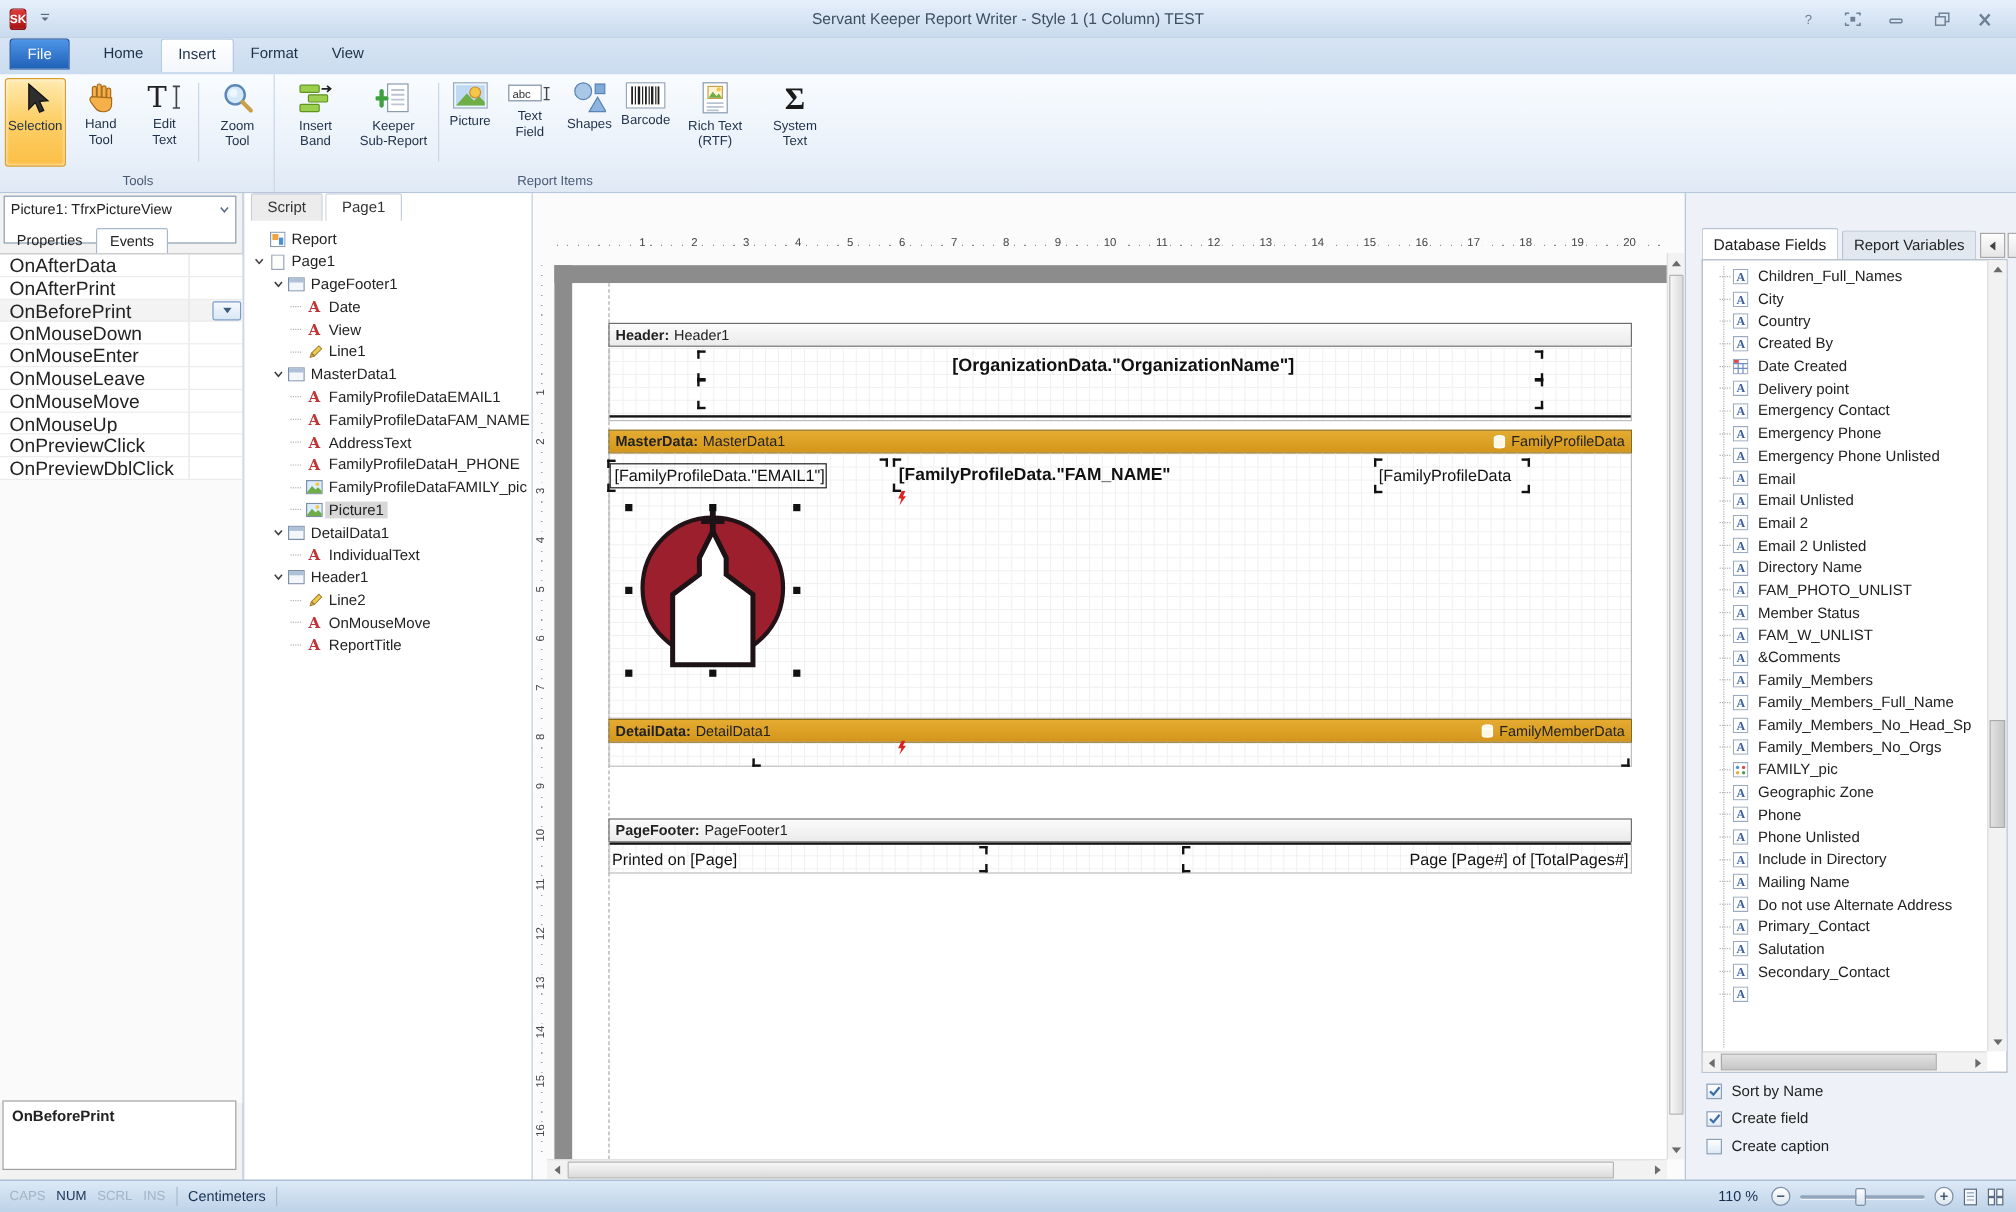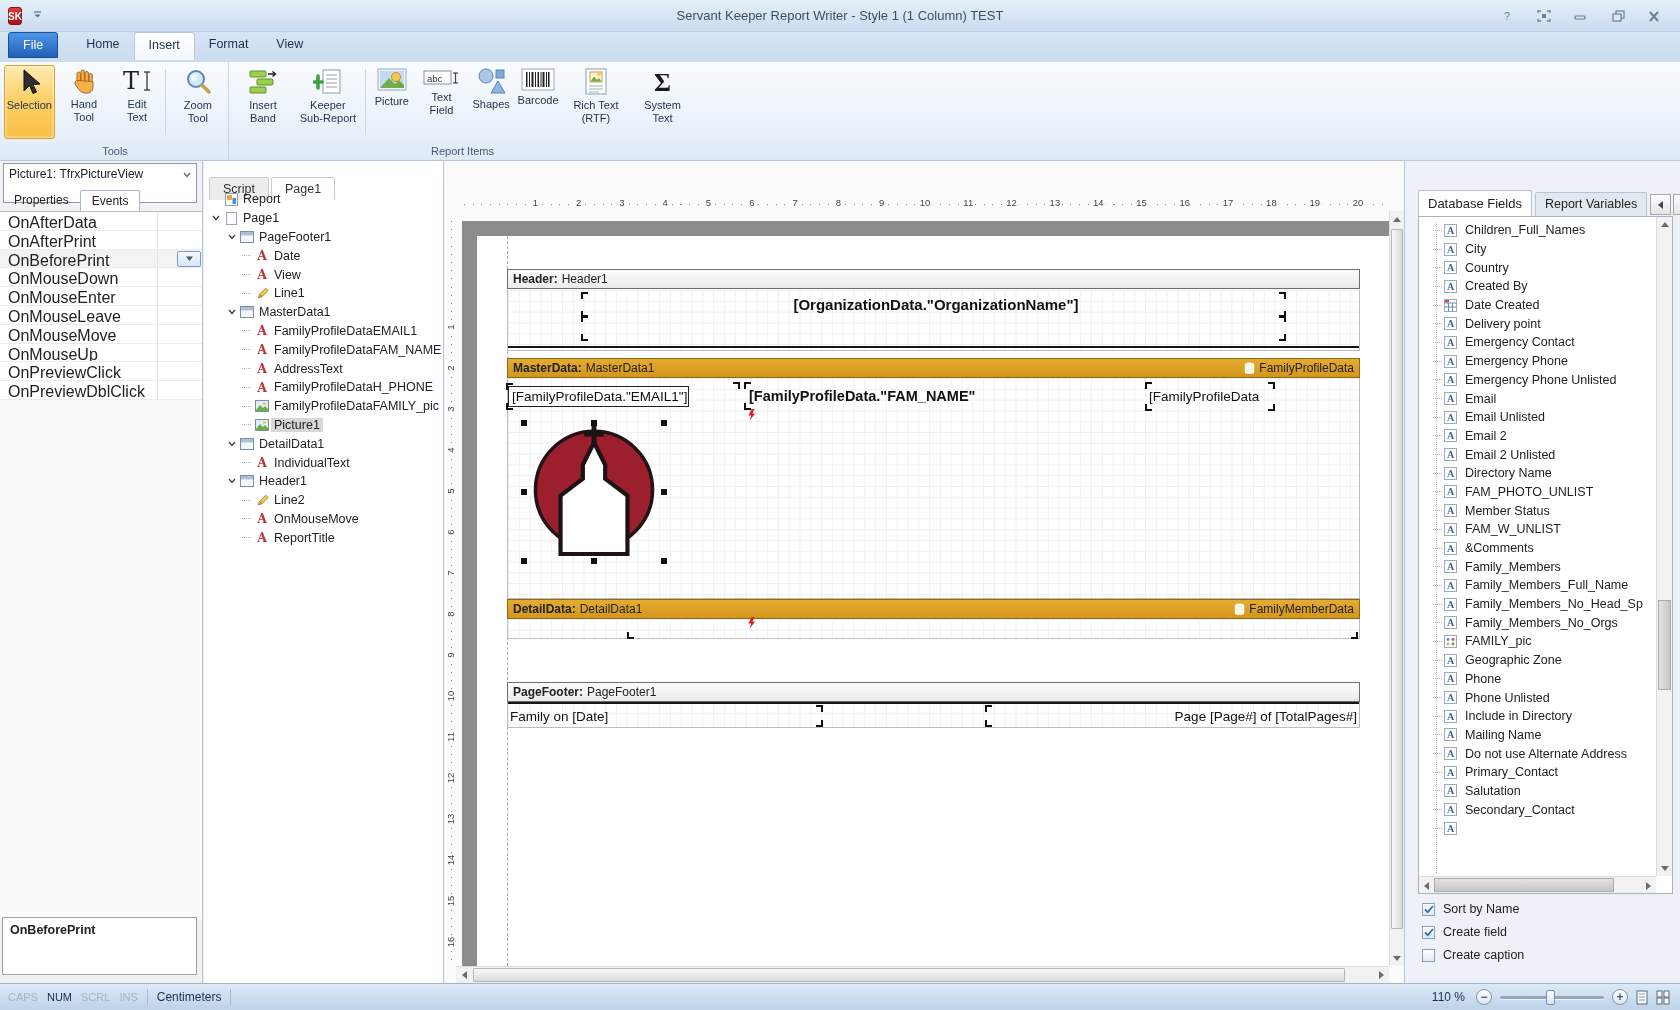--- a/index.html
+++ b/index.html
@@ -38,21 +38,21 @@
 .ev-grid{position:absolute;left:0;top:50px;right:0;height:189px;background:#fff;border-top:1px solid #c0c0c0}
 .evrow{height:18.8px;display:flex;border-bottom:1px solid #ececec;font-size:16px}
 .ev-name{width:158px;padding:2px 0 0 8px;border-right:1px solid #e4e4e4;white-space:nowrap;overflow:hidden}
 .ev-sel{background:#f3f3f3}
 .ev-val{flex:1;position:relative}
 .combo{position:absolute;right:1px;top:1px;width:24px;height:16px;background:linear-gradient(#f5f9fd,#d9e7f5);border:1px solid #7a9cc9;border-radius:2px;display:flex;align-items:center;justify-content:center}
 .lp-fill{position:absolute;left:0;right:0;top:239px;bottom:64px;background:#fafafa}
 .lp-desc{position:absolute;left:2px;right:5px;bottom:8px;height:58px;background:#fff;border:1px solid #a0a0a0;padding:5px 7px;font-weight:bold;font-size:12.5px}
 
 #tree-panel{position:absolute;left:204px;top:161px;width:240px;bottom:27px;background:#fff;border-right:1px solid #b5c6da}
-.tp-tabs{position:absolute;left:5px;top:16px;height:23px;display:flex}
+.tp-tabs{position:absolute;left:5px;top:0;height:23px;display:flex}
 .tp-tab{padding:0 13px;line-height:22px;font-size:12.5px;background:#ececec;border:1px solid #c4ccd8;border-bottom:none;border-radius:2px 2px 0 0;margin-right:2px;color:#333}
 .tp-tab-active{background:#fff}
 #tree-rows{position:absolute;left:2px;top:29px;right:0;bottom:0;overflow:hidden}
 .trow{height:18.8px;display:flex;align-items:center;font-size:12.5px;white-space:nowrap}
 .tchev{width:12px;display:flex;justify-content:center;flex:none}
 .tstub{width:9px;border-top:1px dotted #b5b5b5;margin-right:2px;flex:none}
 .ticon{width:18px;display:flex;justify-content:center;align-items:center;flex:none}
 .ticon-a{color:#bf3434;font-family:"DejaVu Serif",serif;font-weight:bold;font-size:12.5px}
 .tlabel{padding:0 3px}
 .tsel{background:#d7d7d7}
@@ -749,21 +749,21 @@
       <i class="cm cm-bl" style="left:119px;bottom:-1px"></i>
       <i class="cm cm-br" style="left:843px;bottom:-1px"></i>
     </div>
 
     <div class="bandbar bandbar-gray" id="ftr-bar">
       <span class="band-kind">PageFooter:</span>
       <span class="band-name">PageFooter1</span>
     </div>
     <div class="bandcontent" id="ftr-content">
       <div class="hline" id="line1"></div>
-      <div class="obj" id="obj-printed">Family on [Date]</div>
+      <div class="obj" id="obj-printed">Printed on [Page]</div>
       <div class="obj" id="obj-pageof">Page [Page#] of [TotalPages#]</div>
       <i class="cm cm-tr" style="left:308px;top:3px"></i>
         <i class="cm cm-br" style="left:308px;bottom:0px"></i>
       <i class="cm cm-tl" style="left:477px;top:3px"></i>
         <i class="cm cm-bl" style="left:477px;bottom:0px"></i>
     </div>
   </div>
 
   <div class="vsb">
     <div class="sbtn vsb-up">

